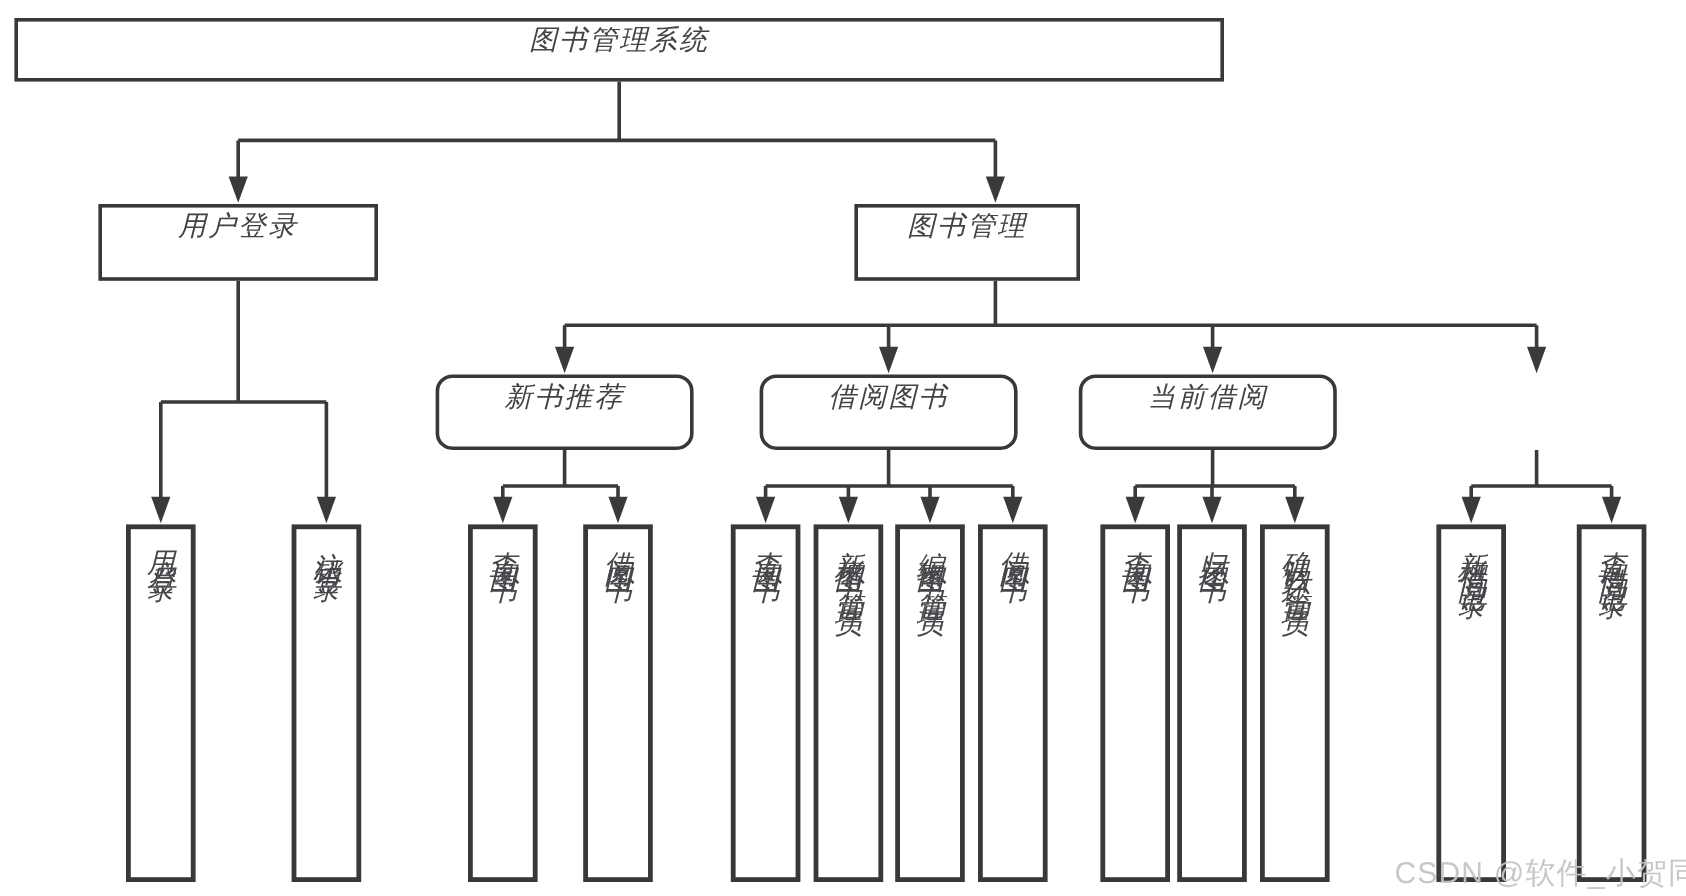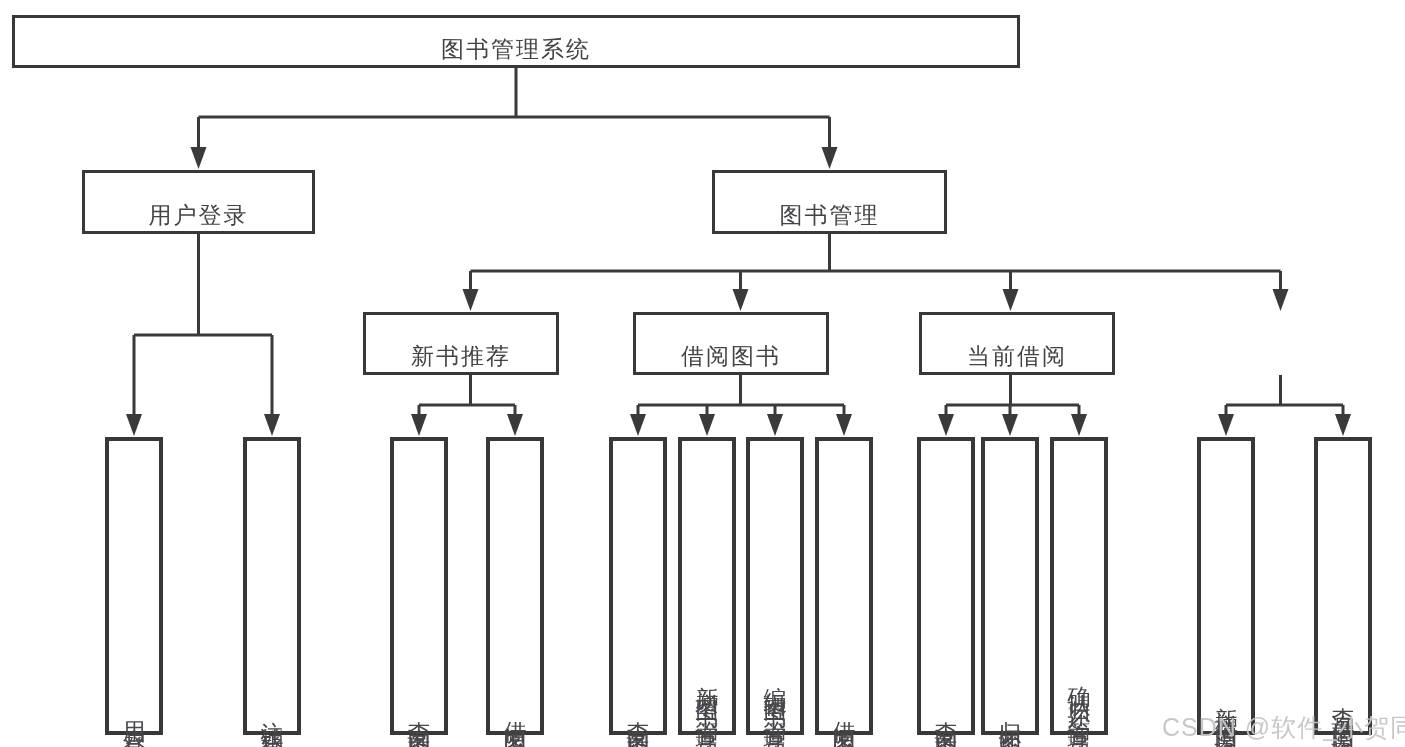--- a/index.html
+++ b/index.html
@@ -16,36 +16,37 @@
     left: 0; top: 0;
     width: 1405px; height: 747px;
     z-index: 0;
   }
   .box {
     position: absolute;
     box-sizing: border-box;
     background: #ffffff;
     border: 3px solid #383838;
     display: flex;
-    align-items: flex-end;
+    align-items: flex-start;
     justify-content: center;
     color: #434347;
     z-index: 1;
+    font-style: italic;
   }
   .box.root  { left: 12px;  top: 15px;  width: 1008px; height: 53px; }
   .h-label { font-size: 23px; letter-spacing: 2px; white-space: nowrap; }
 
   .box.lvl2 { height: 64px; top: 170px; }
   .box.lvl2.user  { left: 82px;  width: 233px; }
-  .box.lvl2.mgmt  { left: 712px; width: 235px; }
+  .box.lvl2.mgmt  { left: 712px; width: 188px; }
 
-  .box.lvl3 { height: 63px; top: 312px; width: 196px; }
+  .box.lvl3 { height: 63px; top: 312px; width: 215px; border-radius: 14px; }
   .box.lvl3.n1 { left: 363px; }
   .box.lvl3.n2 { left: 633px; }
-  .box.lvl3.n3 { left: 919px; }
+  .box.lvl3.n3 { left: 899px; }
   .box.lvl3.n4 { left: 1173px; }
 
   .box.leaf {
     top: 437px;
     width: 58px;
     height: 298px;
     border-width: 4px;
   }
   .leaf .v-label {
     writing-mode: vertical-lr;

